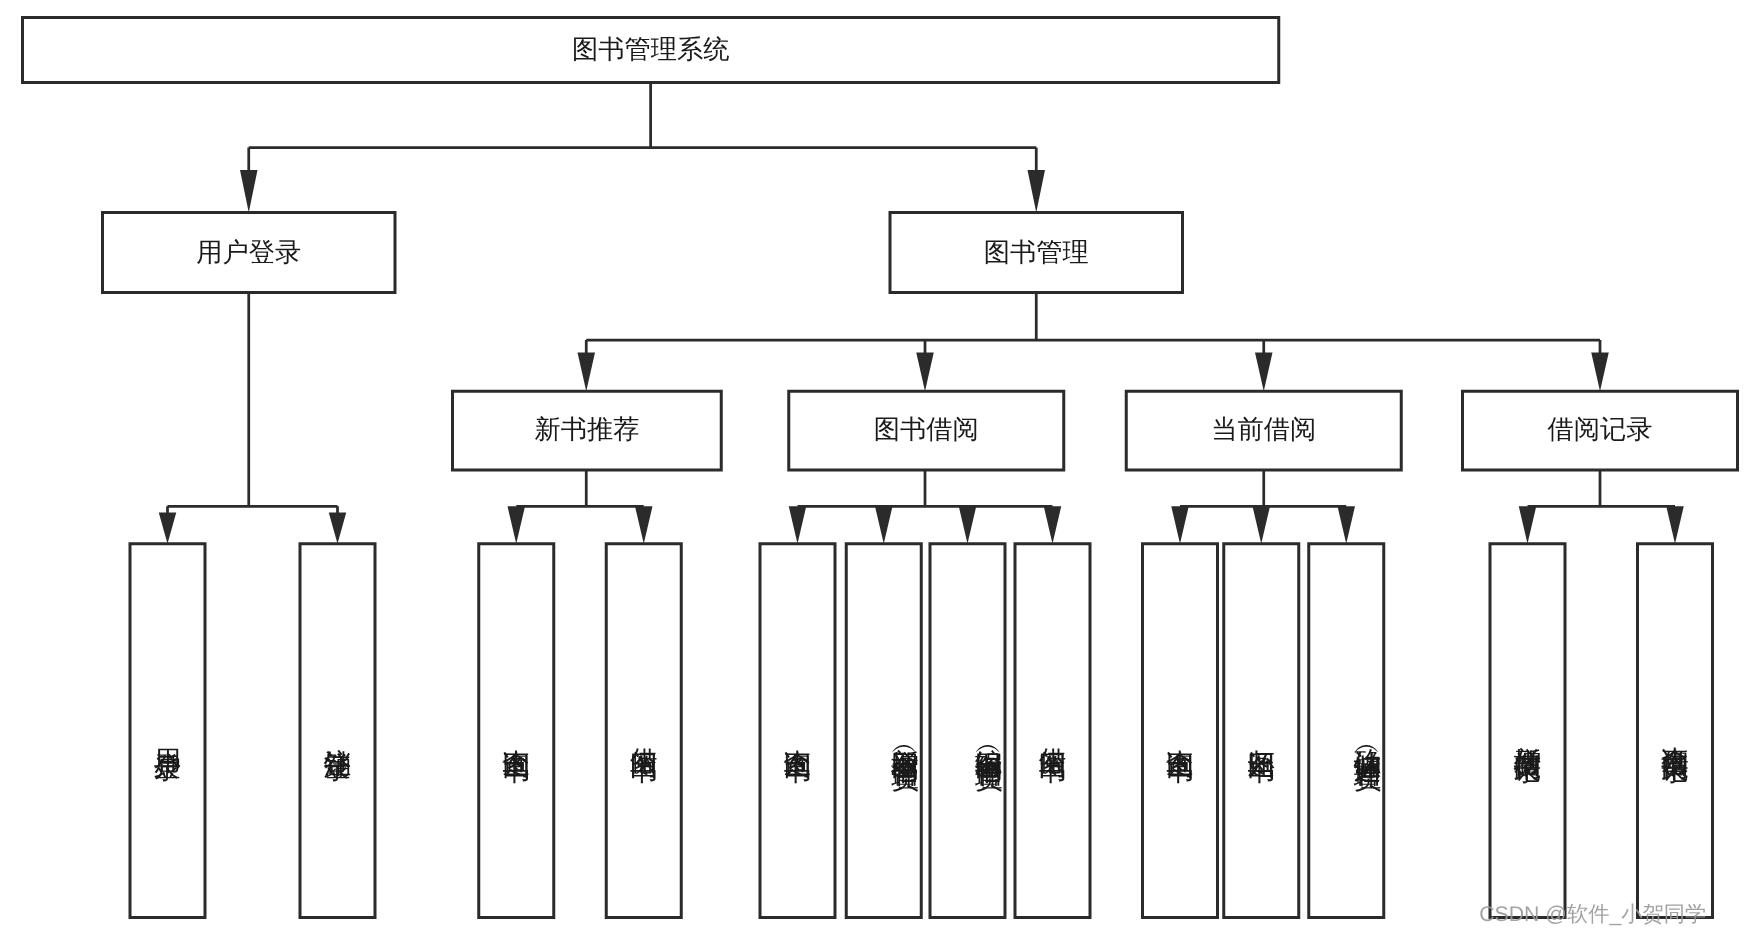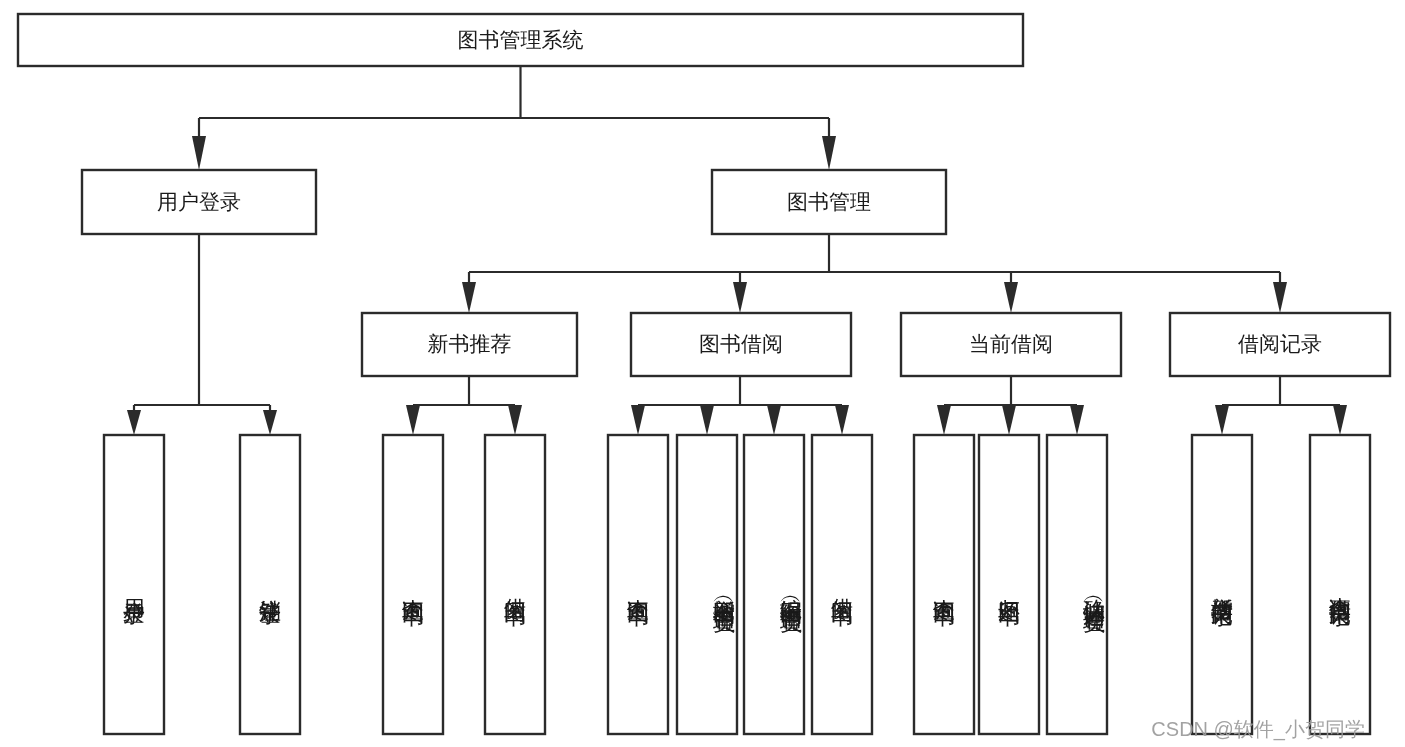--- a/index.html
+++ b/index.html
@@ -63,21 +63,21 @@
     letter-spacing: 2px;
     white-space: nowrap;
     pointer-events: none;
     box-sizing: border-box;
   }
   #watermark {
     position: absolute;
     right: 8px;
     bottom: 4px;
     font-family: "Liberation Sans", "DejaVu Sans", sans-serif;
-    font-size: 20px;
+    font-size: 17px;
     color: #9b9b9b;
     opacity: 0.92;
     white-space: nowrap;
   }
 </style>
 </head>
 <body>
 
 <div id="diagram-root">
 

